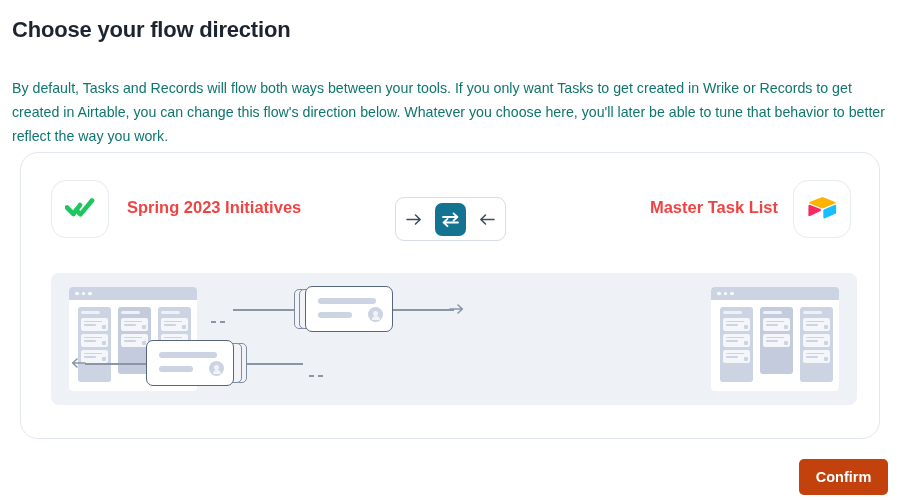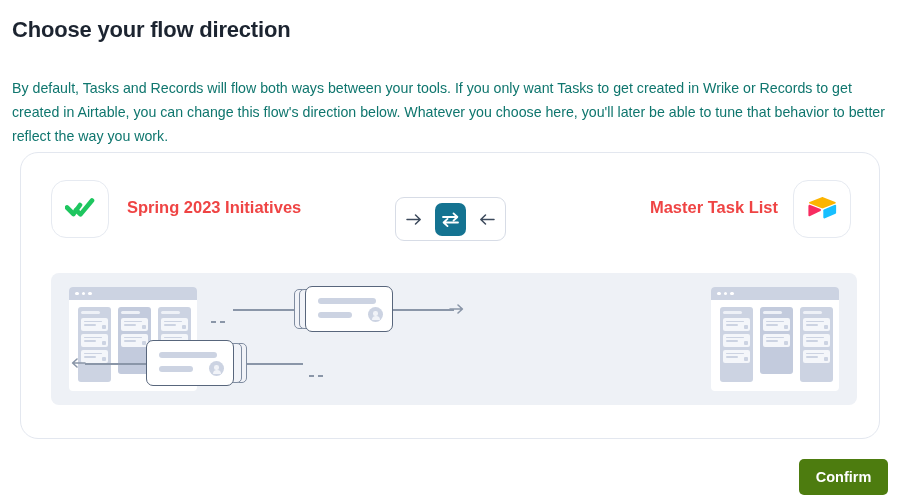--- a/index.html
+++ b/index.html
@@ -141,21 +141,21 @@
   
   .line { position: absolute; height: 1.6px; background: #8a96a8; }
   .dash { position: absolute; height: 1.6px; }
   .dash span { display: inline-block; width: 5px; height: 1.6px; background: #8a96a8; margin-right: 4px; }
   .arrow-head { position: absolute; color: #8a96a8; }
 
   
   .confirm-btn {
     position: absolute; left: 799px; top: 459px;
     width: 89px; height: 36px;
-    background: #4d7c0f; color: #ffffff;
+    background: #c2410c; color: #ffffff;
     border: none; border-radius: 5px;
     font-family: "Liberation Sans", sans-serif;
     font-size: 14.5px; font-weight: 700;
     cursor: pointer;
   }
 </style>
 </head>
 <body>
 
 <div class="page">

